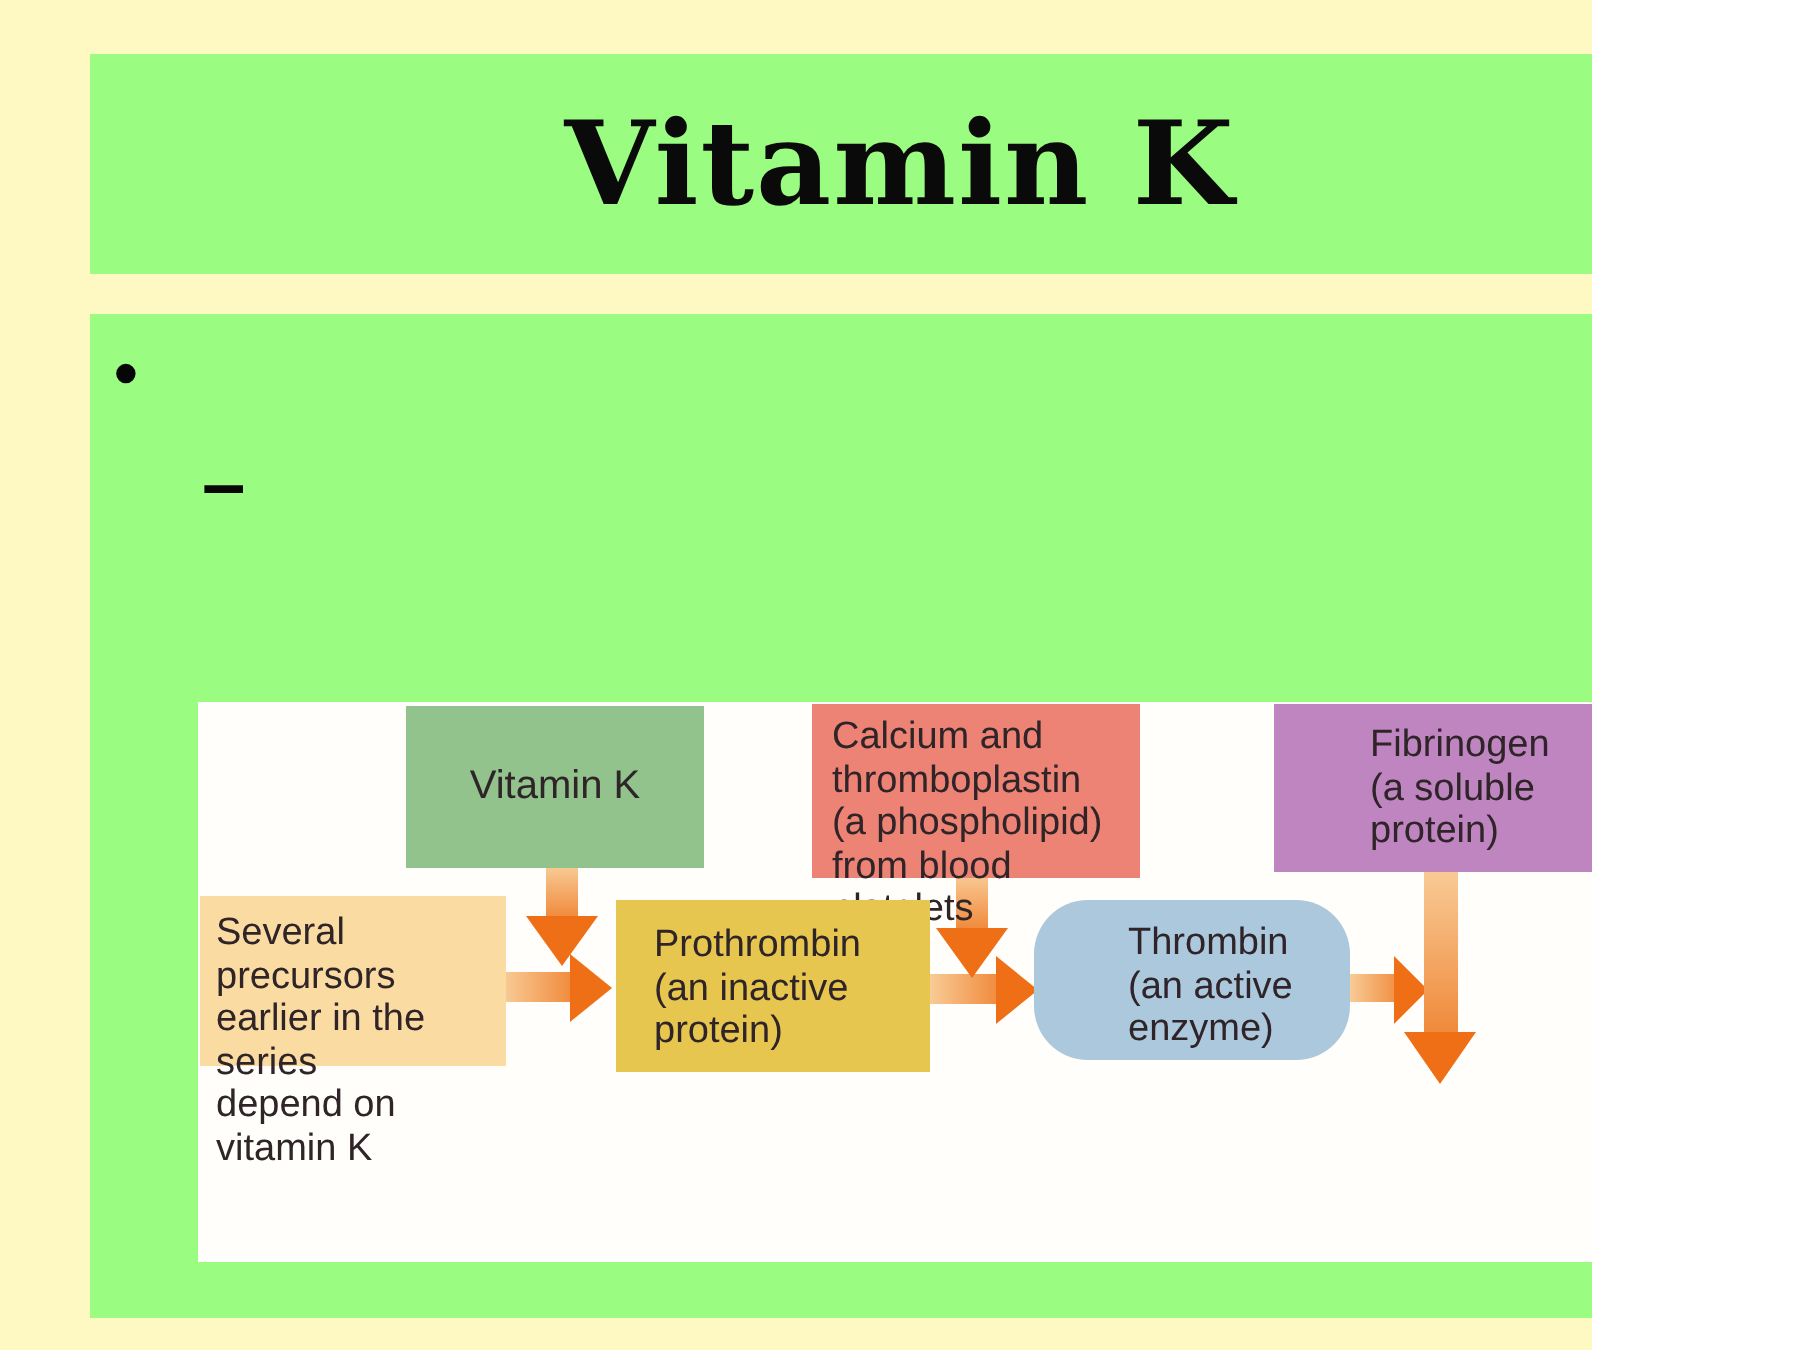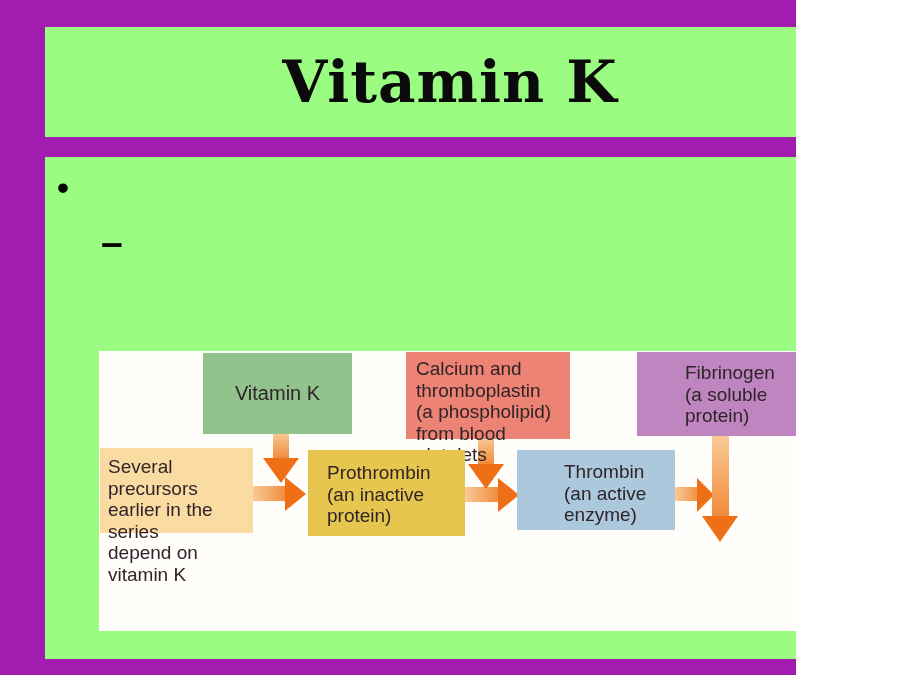--- a/index.html
+++ b/index.html
@@ -1,18 +1,18 @@
 <!DOCTYPE html>
 <html><head>
 <meta charset="utf-8">
 <style>
   html,body { margin:0; padding:0; }
   .page {
     position:relative; width:796px; height:675px;
-    background:#a21caf; overflow:hidden;
+    background:#fef9c3; overflow:hidden;
     font-family:"Liberation Sans", sans-serif;
   }
   .title-box {
     position:absolute; left:45px; top:27px; width:810px; height:110px;
     display:flex; align-items:center; justify-content:center;
   }
   .title-text {
     font-family:"DejaVu Serif", serif; font-weight:bold;
     font-size:58px; color:#0a0a0a; letter-spacing:1px;
   }
@@ -32,21 +32,21 @@
   .dbox {
     position:absolute; box-sizing:border-box;
     color:#2f2428; font-size:19px; line-height:21.5px; white-space:pre-line;
   }
   .box-vitk { left:104px; top:2px; width:149px; height:81px;
     display:flex; align-items:center; justify-content:center; white-space:normal; font-size:20px; }
   .box-calcium     { left:307px; top:1px;   width:164px; height:87px; padding:6px 0 15px 10px; }
   .box-fibrinogen  { left:538px; top:1px;   width:161px; height:84px; padding:10px 0 0 48px; }
   .box-precursors  { left:1px;   top:97px;  width:153px; height:85px; padding:8px 0 0 8px; }
   .box-prothrombin { left:209px; top:99px;  width:157px; height:86px; padding:12px 0 0 19px; }
-  .box-thrombin    { left:418px; top:99px;  width:158px; height:80px; padding:11px 0 0 47px; }
+  .box-thrombin    { left:418px; top:99px;  width:158px; height:80px; padding:11px 0 0 47px;border-radius:27px; }
   .box-fibrin      { left:541px; top:195px; width:159px; height:82px; padding:14px 0 0 60px; }
   .arrow { display:contents; }
   .shaft-v { position:absolute; background:linear-gradient(180deg,#f8cb96,#f0893a); }
   .shaft-h { position:absolute; background:linear-gradient(90deg,#f8cb96,#f0893a); }
   .head-down { position:absolute; width:0; height:0;
     border-left:18px solid transparent; border-right:18px solid transparent;
     border-top:25px solid #ee6f16; }
   .head-right { position:absolute; width:0; height:0;
     border-top:17px solid transparent; border-bottom:17px solid transparent;
     border-left:21px solid #ee6f16; }

